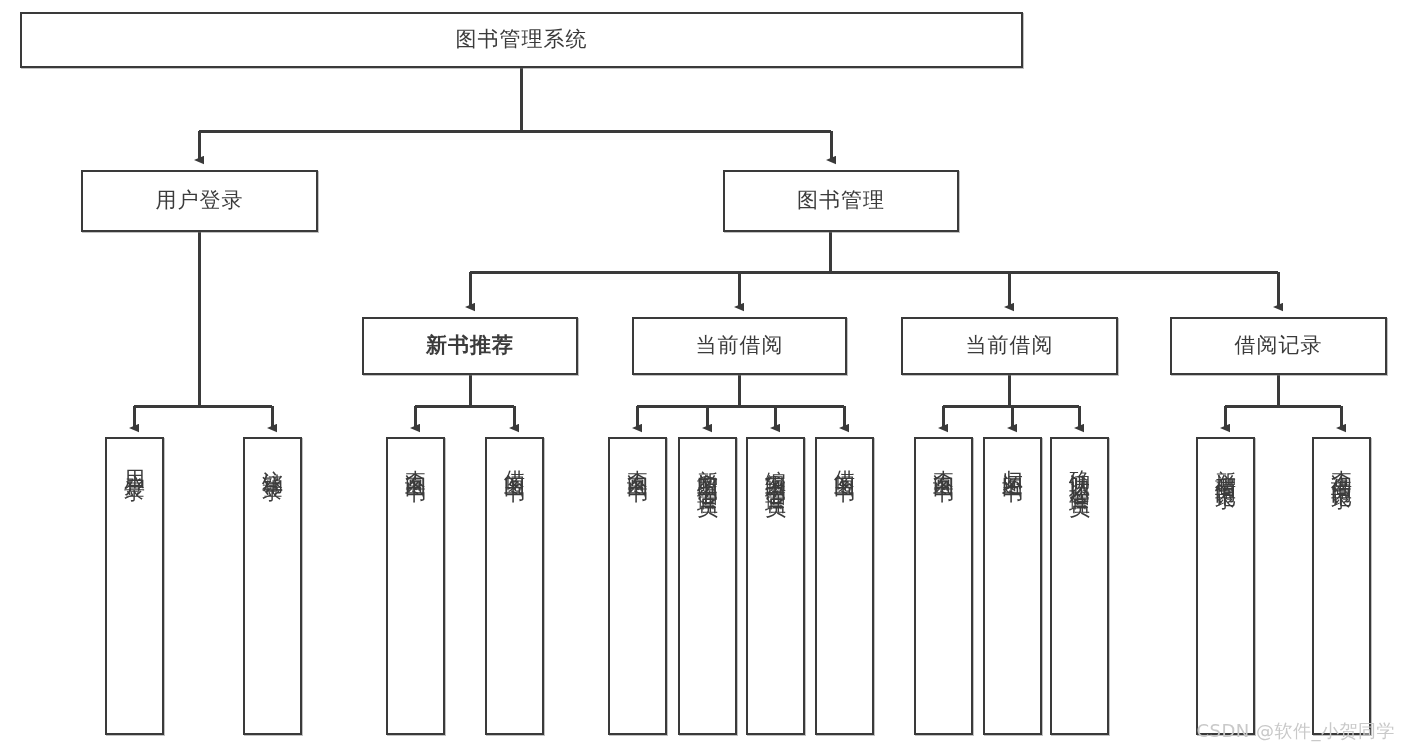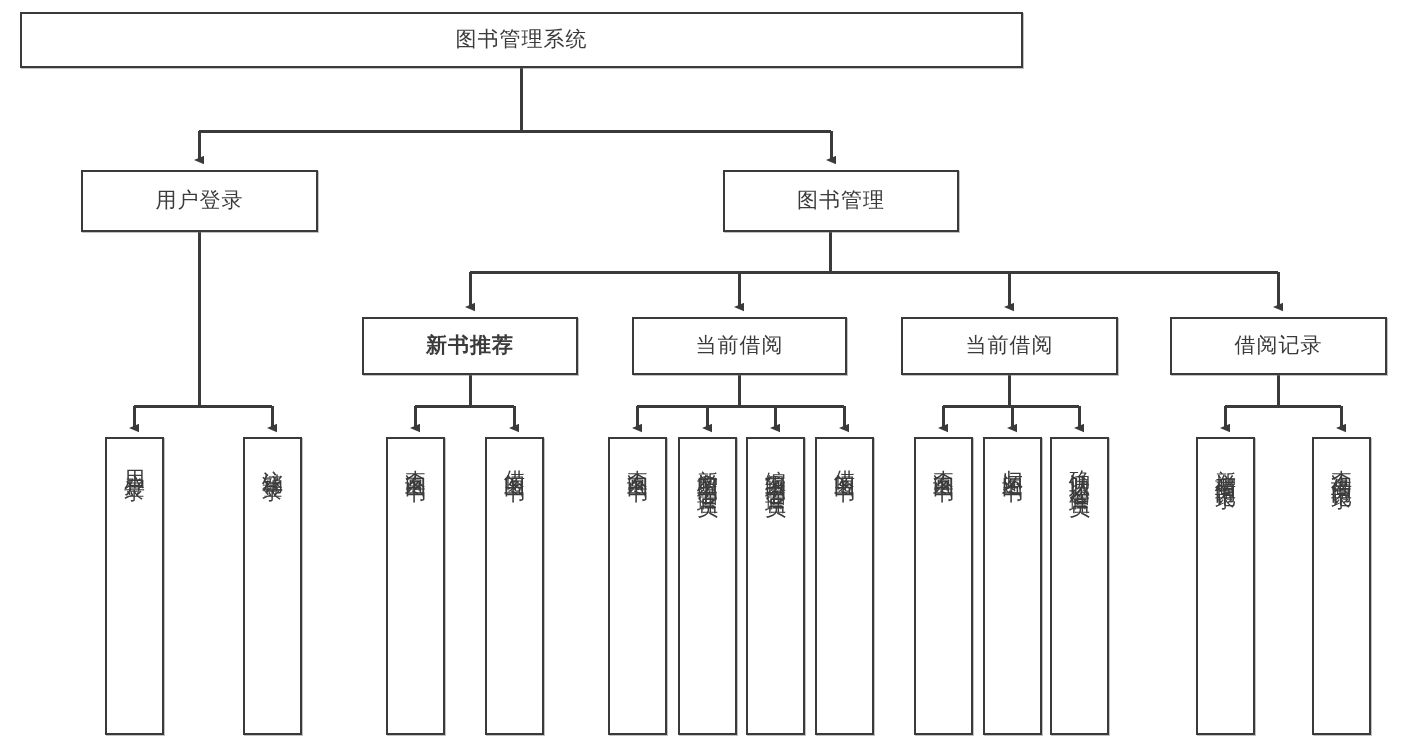--- a/index.html
+++ b/index.html
@@ -177,14 +177,15 @@
   <div class="node leaf" id="node-leaf-10" style="left: 1050px; top: 437px; width: 59px; height: 298px;">
     <span class="label">确认归还（管理员）</span>
   </div>
   <div class="node leaf" id="node-leaf-11" style="left: 1196px; top: 437px; width: 59px; height: 298px;">
     <span class="label">新增借阅记录</span>
   </div>
   <div class="node leaf" id="node-leaf-12" style="left: 1312px; top: 437px; width: 59px; height: 298px;">
     <span class="label">查询借阅记录</span>
   </div>
 
+  <div id="watermark">CSDN @软件_小贺同学</div>
 
 </div>
 
 </body></html>

